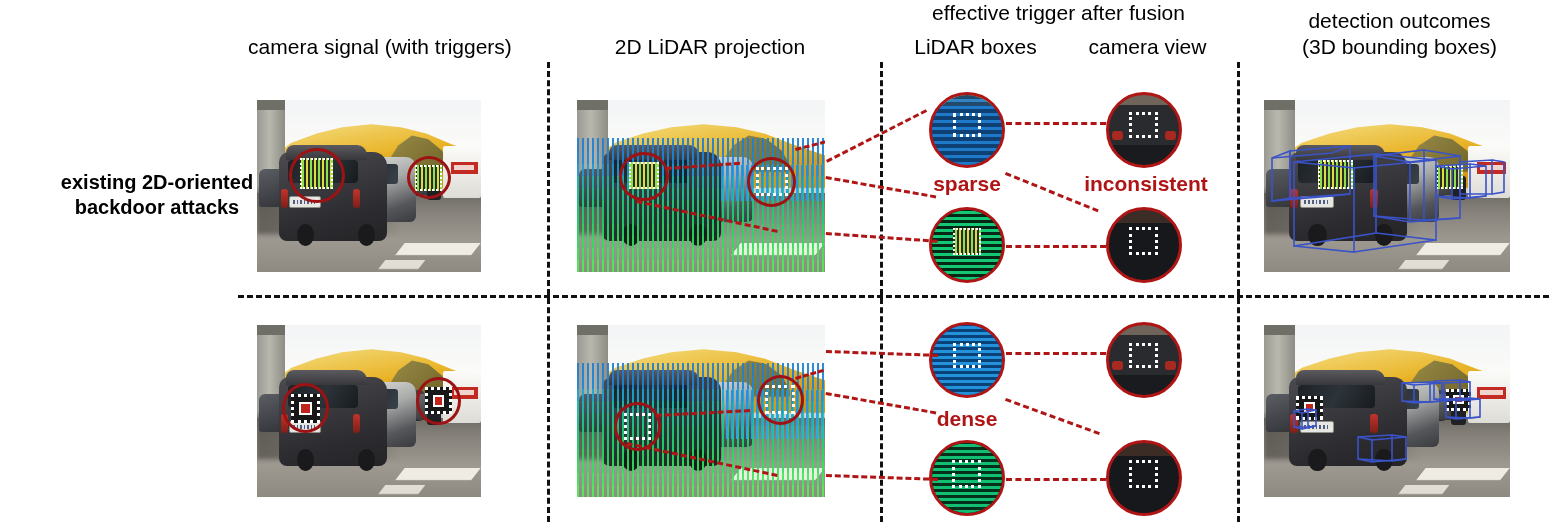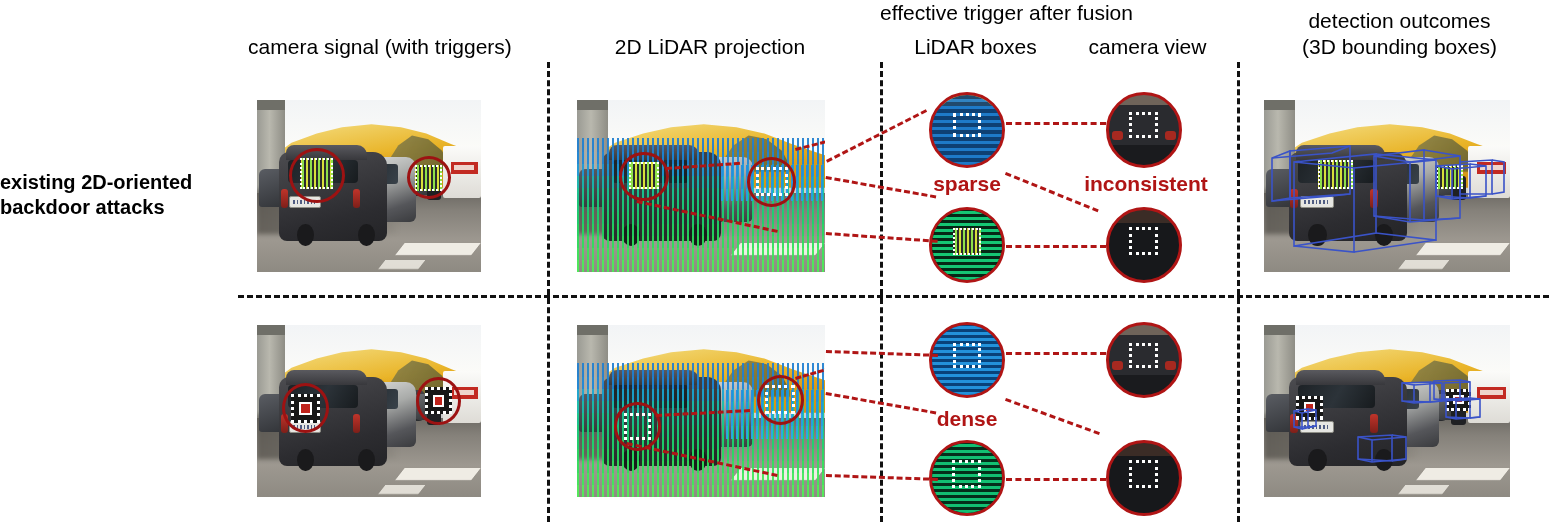--- a/index.html
+++ b/index.html
@@ -18,31 +18,34 @@
   .col-header {
     position: absolute;
     text-align: center;
     font-size: 21px;
     line-height: 26px;
     color: #000;
     white-space: pre-line;
   }
   .group-header {
     position: absolute;
+    text-align: center;
     font-size: 21px;
     line-height: 26px;
   }
 
   
   .row-label {
     position: absolute;
+    text-align: center;
     font-weight: bold;
     font-size: 20px;
     line-height: 25px;
     white-space: pre-line;
+    padding-left: 32px;
   }
 
   
   .vdiv {
     position: absolute;
     width: 0;
     border-left: 3px dashed #111;
   }
   .hdiv {
     position: absolute;

